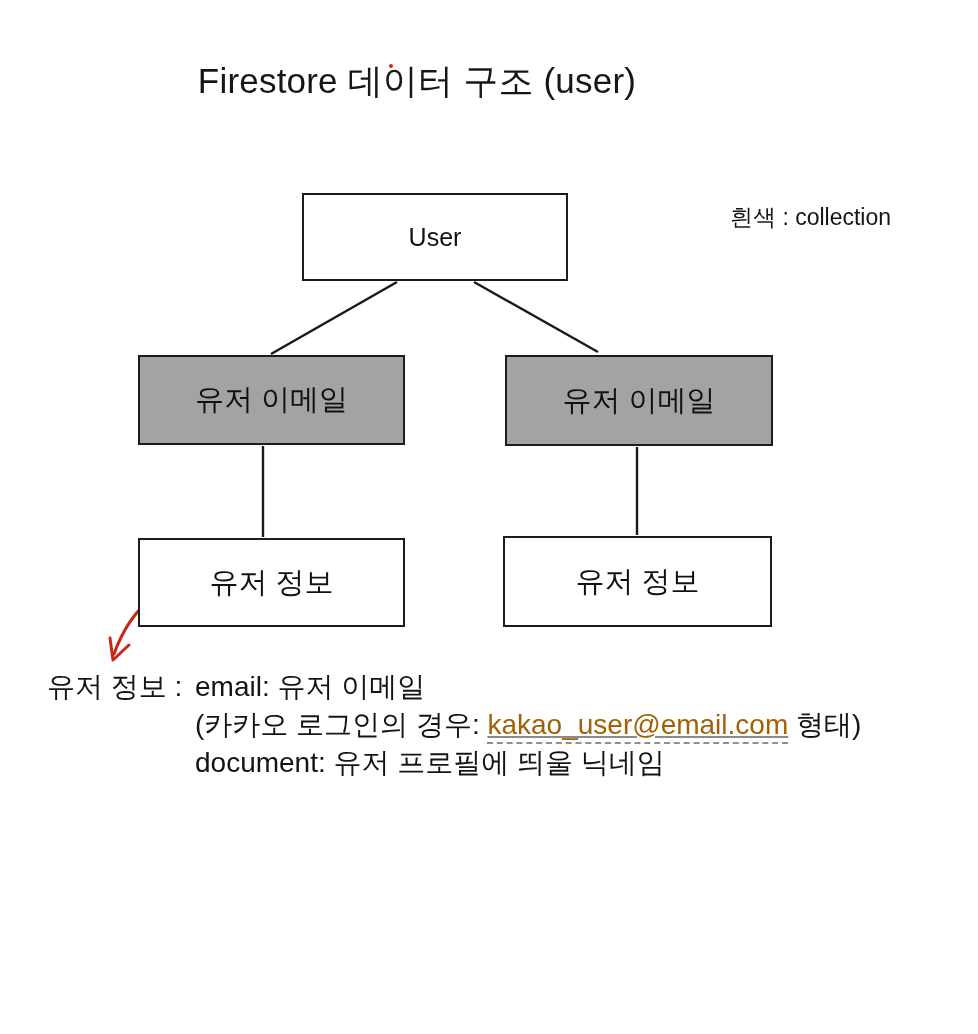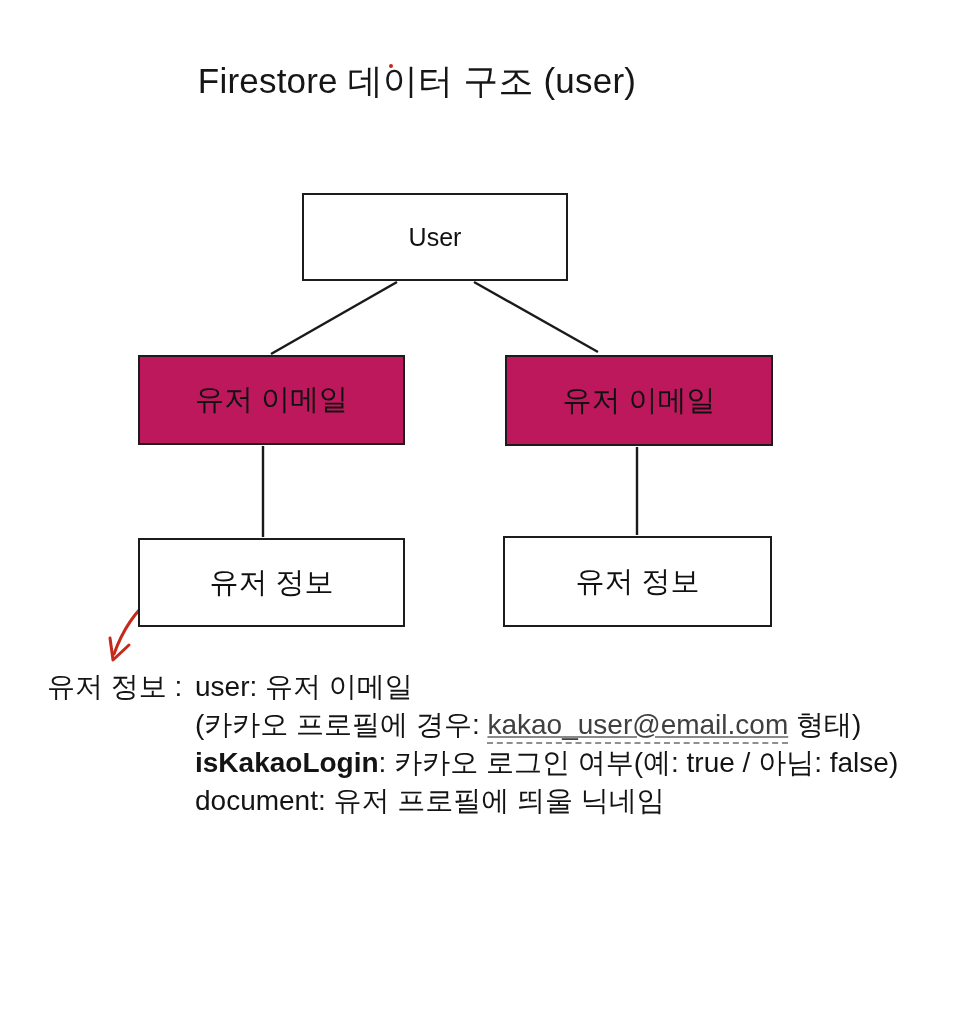--- a/index.html
+++ b/index.html
@@ -47,21 +47,21 @@
     position: absolute;
     border: 2.5px solid #1c1c1c;
     background: #ffffff;
     display: flex;
     align-items: center;
     justify-content: center;
     font-size: 29px;
     color: #111111;
     box-sizing: border-box;
   }
-  .node.gray { background: #be185d; }
+  .node.gray { background: #a3a3a3; }
   #node-user        { left: 302px; top: 193px; width: 266px; height: 88px; font-size: 25px; }
   #node-email-left  { left: 138px; top: 355px; width: 267px; height: 90px; }
   #node-email-right { left: 505px; top: 355px; width: 268px; height: 91px; }
   #node-info-left   { left: 138px; top: 538px; width: 267px; height: 89px; }
   #node-info-right  { left: 503px; top: 536px; width: 269px; height: 91px; }
 
   
   #overlay {
     position: absolute;
     left: 0; top: 0;
@@ -79,38 +79,39 @@
   }
   .annot-details {
     position: absolute;
     left: 195px; top: 668px;
     font-size: 28px;
     line-height: 38px;
     color: #141414;
     white-space: nowrap;
   }
   .email-link {
-    color: #404040;
+    color: #a16207;
     text-decoration: underline;
     text-decoration-color: #8a8a8a;
     border-bottom: 2px dashed #8f8f8f;
     padding-bottom: 2px;
   }
   .field-bold { font-weight: 600; }
 </style>
 </head>
 <body>
 
 <div id="canvas">
 
   <div class="red-dot"></div>
 
   <div class="title">Firestore 데이터 구조 (user)</div>
 
   <div class="legend">
+    <div>흰색 : collection</div>
   </div>
 
   <svg id="overlay" viewBox="0 0 978 1034" xmlns="http://www.w3.org/2000/svg">
     <line x1="397" y1="282" x2="271" y2="354" stroke="#1a1a1a" stroke-width="2.4"></line>
     <line x1="474" y1="282" x2="598" y2="352" stroke="#1a1a1a" stroke-width="2.4"></line>
     <line x1="263" y1="446" x2="263" y2="537" stroke="#1a1a1a" stroke-width="2.4"></line>
     <line x1="637" y1="447" x2="637" y2="535" stroke="#1a1a1a" stroke-width="2.4"></line>
     <g>
       <path d="M 206 578 C 168 578, 132 604, 114 654" fill="none" stroke="#c7281c" stroke-width="3" stroke-linecap="round"></path>
       <path d="M 129 645 L 113 660 L 110 638" fill="none" stroke="#c7281c" stroke-width="3" stroke-linecap="round" stroke-linejoin="round"></path>
@@ -119,19 +120,18 @@
 
   <div class="node" id="node-user">User</div>
   <div class="node gray" id="node-email-left">유저 이메일</div>
   <div class="node gray" id="node-email-right">유저 이메일</div>
   <div class="node" id="node-info-left">유저 정보</div>
   <div class="node" id="node-info-right">유저 정보</div>
 
   <div class="annot-label">유저 정보 :</div>
 
   <div class="annot-details">
-    <div>user: 유저 이메일</div>
-    <div><span>(카카오 프로필에 경우: </span><span class="email-link">kakao_user@email.com</span><span> 형태)</span></div>
-    <div><span class="field-bold">isKakaoLogin</span><span>: 카카오 로그인 여부(예: true / 아님: false)</span></div>
+    <div>email: 유저 이메일</div>
+    <div><span>(카카오 로그인의 경우: </span><span class="email-link">kakao_user@email.com</span><span> 형태)</span></div>
     <div>document: 유저 프로필에 띄울 닉네임</div>
   </div>
 
 </div>
 
 </body></html>

